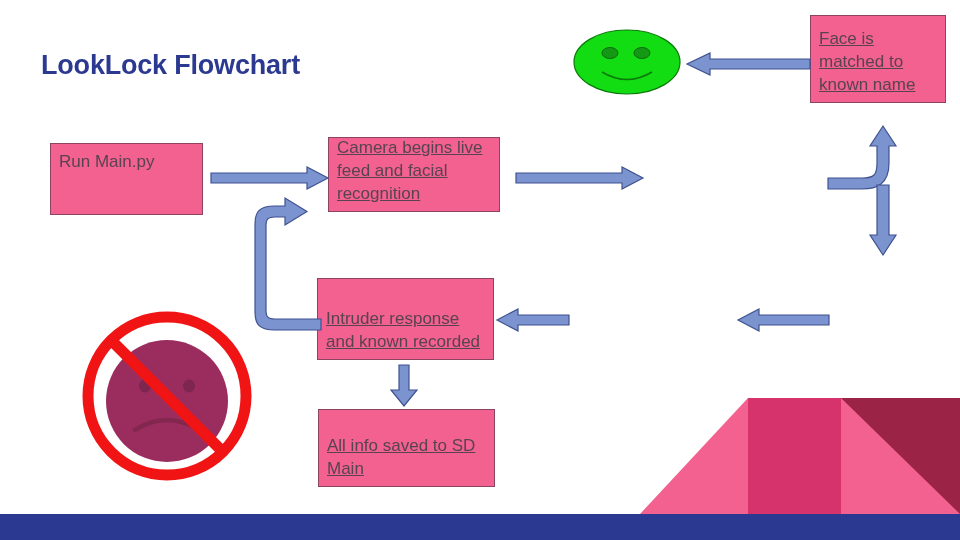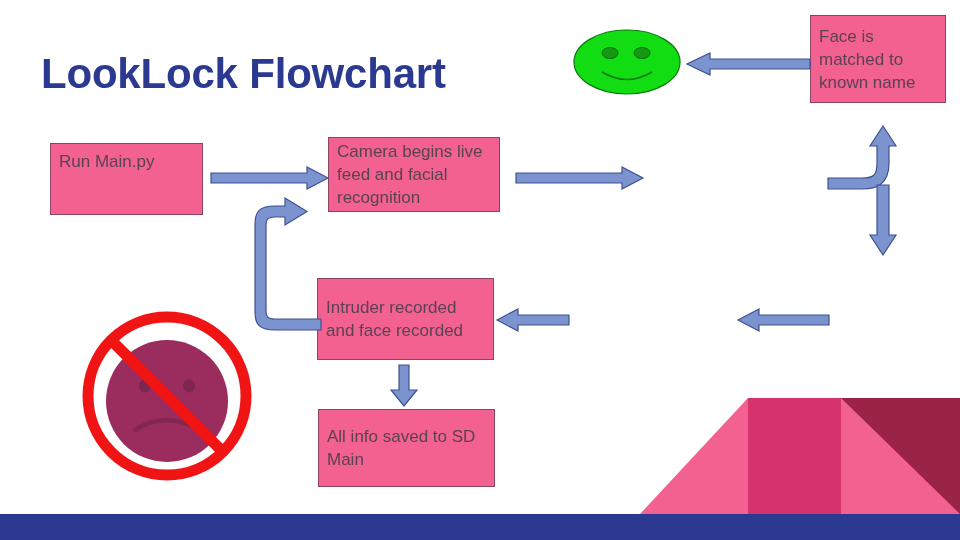--- a/index.html
+++ b/index.html
@@ -13,40 +13,40 @@
     height: 540px;
     background: #ffffff;
     overflow: hidden;
     font-family: "Liberation Sans", sans-serif;
   }
   
   #page-title {
     position: absolute;
     left: 41px;
     top: 50px;
-    font-size: 42px;
+    font-size: 27px;
     font-weight: bold;
     color: #2b3990;
     letter-spacing: -0.2px;
     white-space: nowrap;
   }
   
   .node {
     position: absolute;
     background: #f2618f;
     border: 1px solid #8c4460;
     color: #5a4350;
     font-size: 17px;
     line-height: 23px;
     box-sizing: border-box;
     padding: 6px 8px 6px 8px;
     display: flex;
     flex-direction: column;
   }
-  .node.top-align { justify-content: center; }
+  .node.top-align { justify-content: flex-end; text-decoration: underline; }
   .node-text { display: block; }
   
   .arrow {
     position: absolute;
   }
   .arrow svg { display: block; overflow: visible; }
   
   #bottom-bar {
     position: absolute;
     left: 0;
@@ -94,21 +94,21 @@
   </div>
 
 
   <div class="node top-align" style="left:810px; top:15px; width:136px; height:88px;">
     <span class="node-text">Face is matched to known name</span>
   </div>
 
 
 
   <div class="node top-align" style="left:317px; top:278px; width:177px; height:82px;">
-    <span class="node-text">Intruder recorded and face recorded</span>
+    <span class="node-text">Intruder response and known recorded</span>
   </div>
 
   <div class="node top-align" style="left:318px; top:409px; width:177px; height:78px;">
     <span class="node-text">All info saved to SD Main</span>
   </div>
 
   <div class="arrow" style="left:211px; top:166px; width:118px; height:24px;">
     <svg width="118" height="24" viewBox="0 0 118 24">
       <polygon points="0,7 96,7 96,1 117,12 96,23 96,17 0,17" fill="#7b93ce" stroke="#3f5190" stroke-width="1.2"></polygon>
     </svg>

